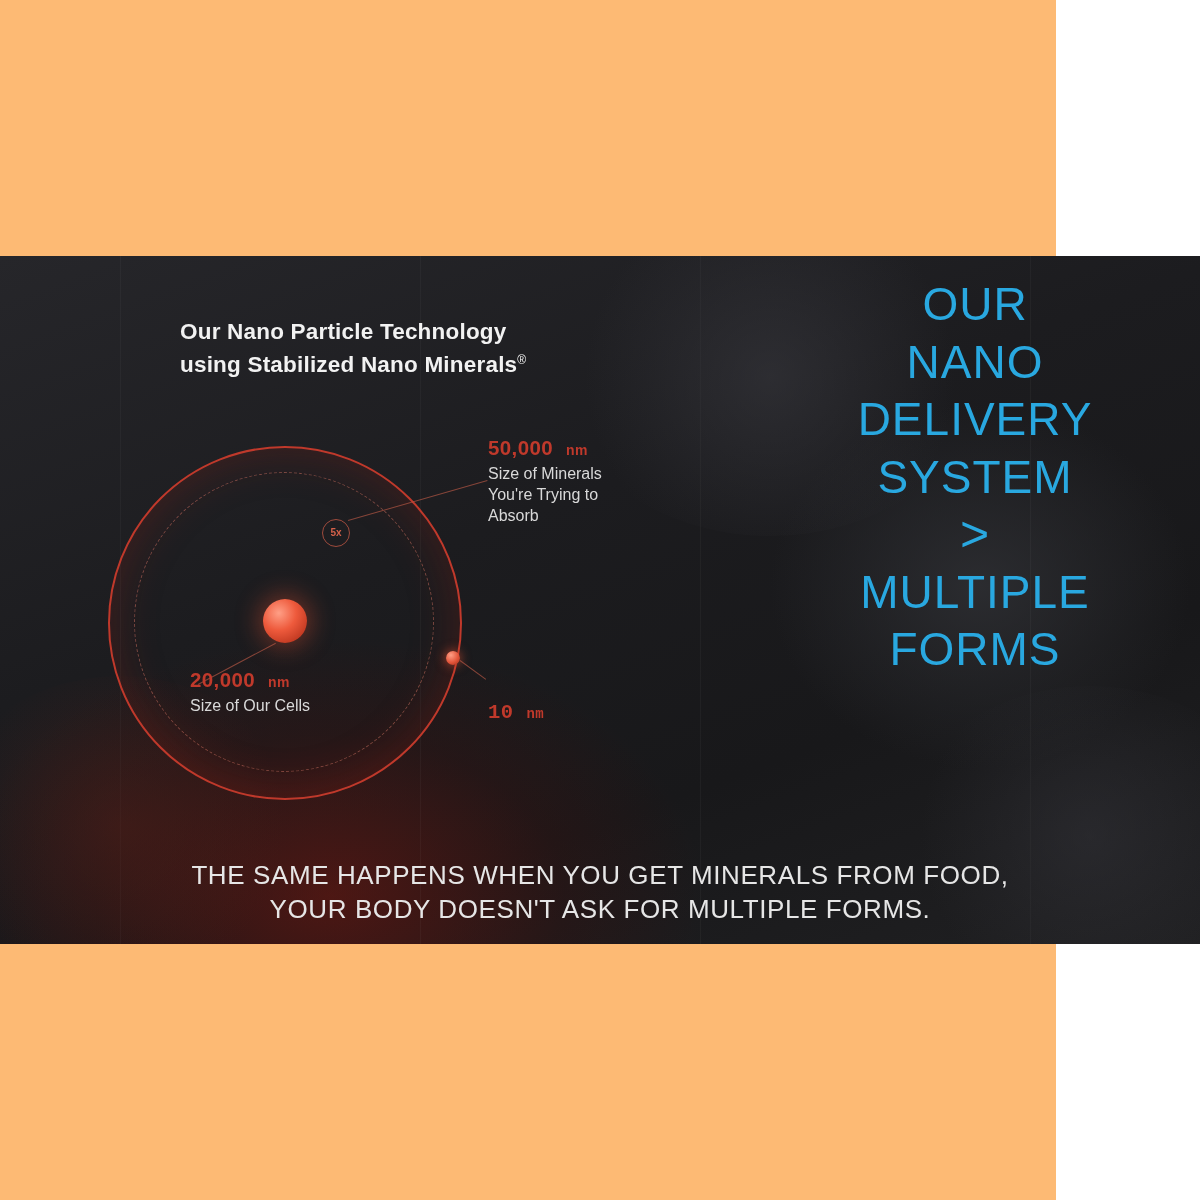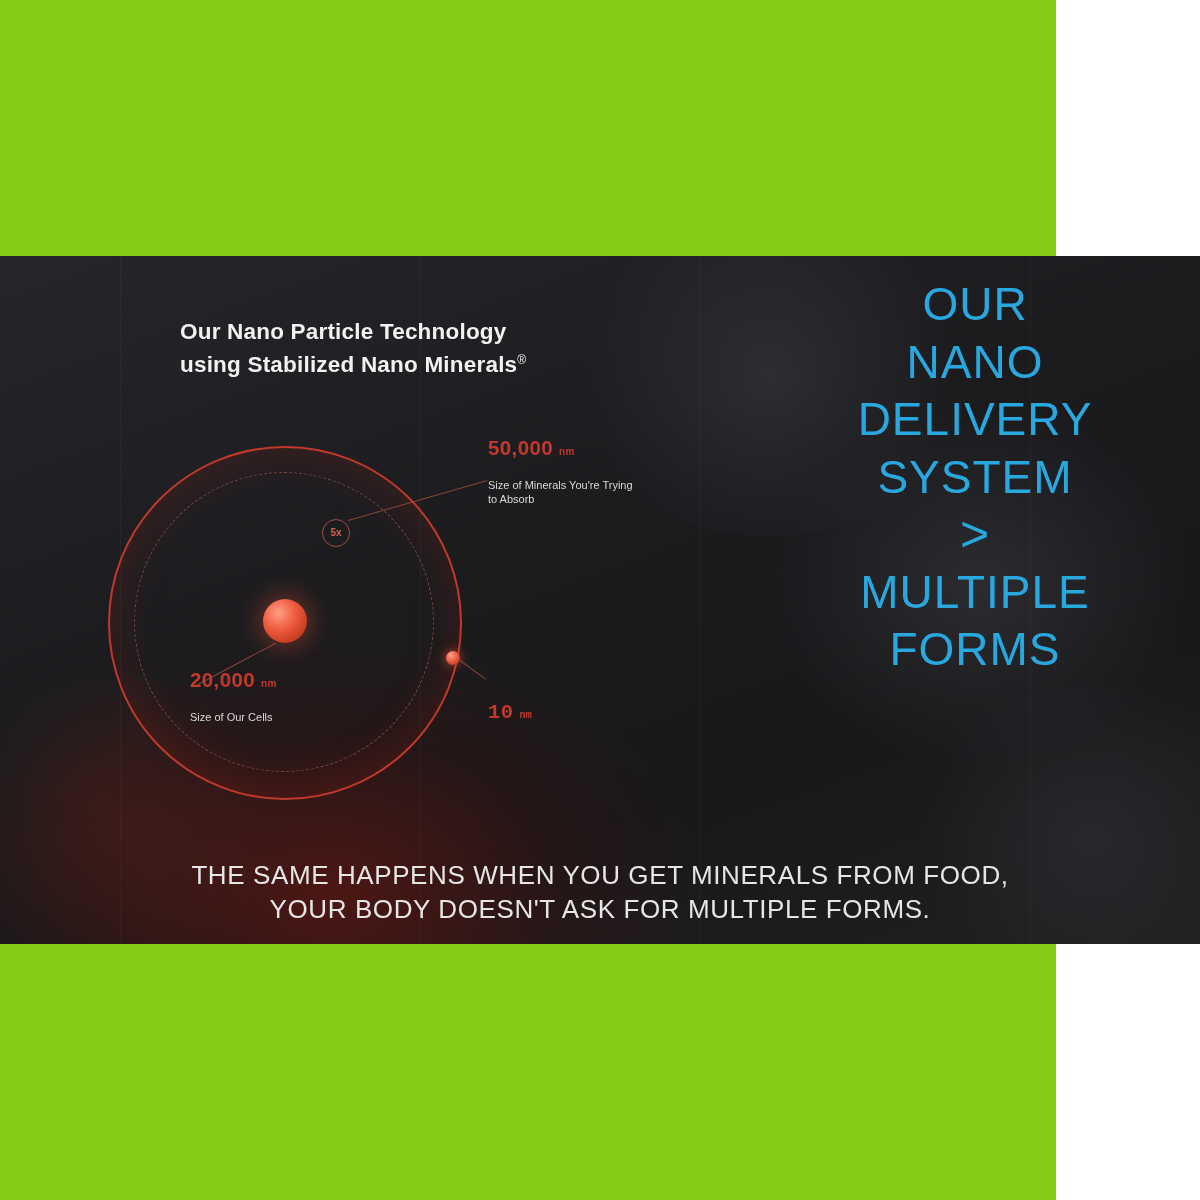--- a/index.html
+++ b/index.html
@@ -11,21 +11,21 @@
     width: 1200px;
     height: 1200px;
     font-family: "Liberation Sans", sans-serif;
     overflow: hidden;
   }
 
   #stage {
     position: relative;
     width: 1056px;
     height: 1200px;
-    background: #84cc16;
+    background: #fdba74;
   }
 
   
   #banner {
     position: absolute;
     left: 0;
     top: 256px;
     width: 1200px;
     height: 688px;
     background:
@@ -140,29 +140,29 @@
   }
 
   .label-num {
     color: #c0392b;
     font-size: 20.5px;
     font-weight: bold;
     letter-spacing: 0.4px;
     white-space: nowrap;
   }
   .label-num .unit {
-    font-size: 10px;
-    font-weight: bold;
-    margin-left: 6px;
+    font-size: 14px;
+    font-weight: bold;
+    margin-left: 13px;
   }
   .label-sub {
     color: #d9d9d9;
-    font-size: 11px;
+    font-size: 16px;
     line-height: 1.3;
-    margin-top: 18px;
+    margin-top: 4px;
   }
 
   #lbl-50000 {
     position: absolute;
     left: 398px;
     top: 0px;
   }
   #lbl-10000 {
     position: absolute;
     left: 100px;

